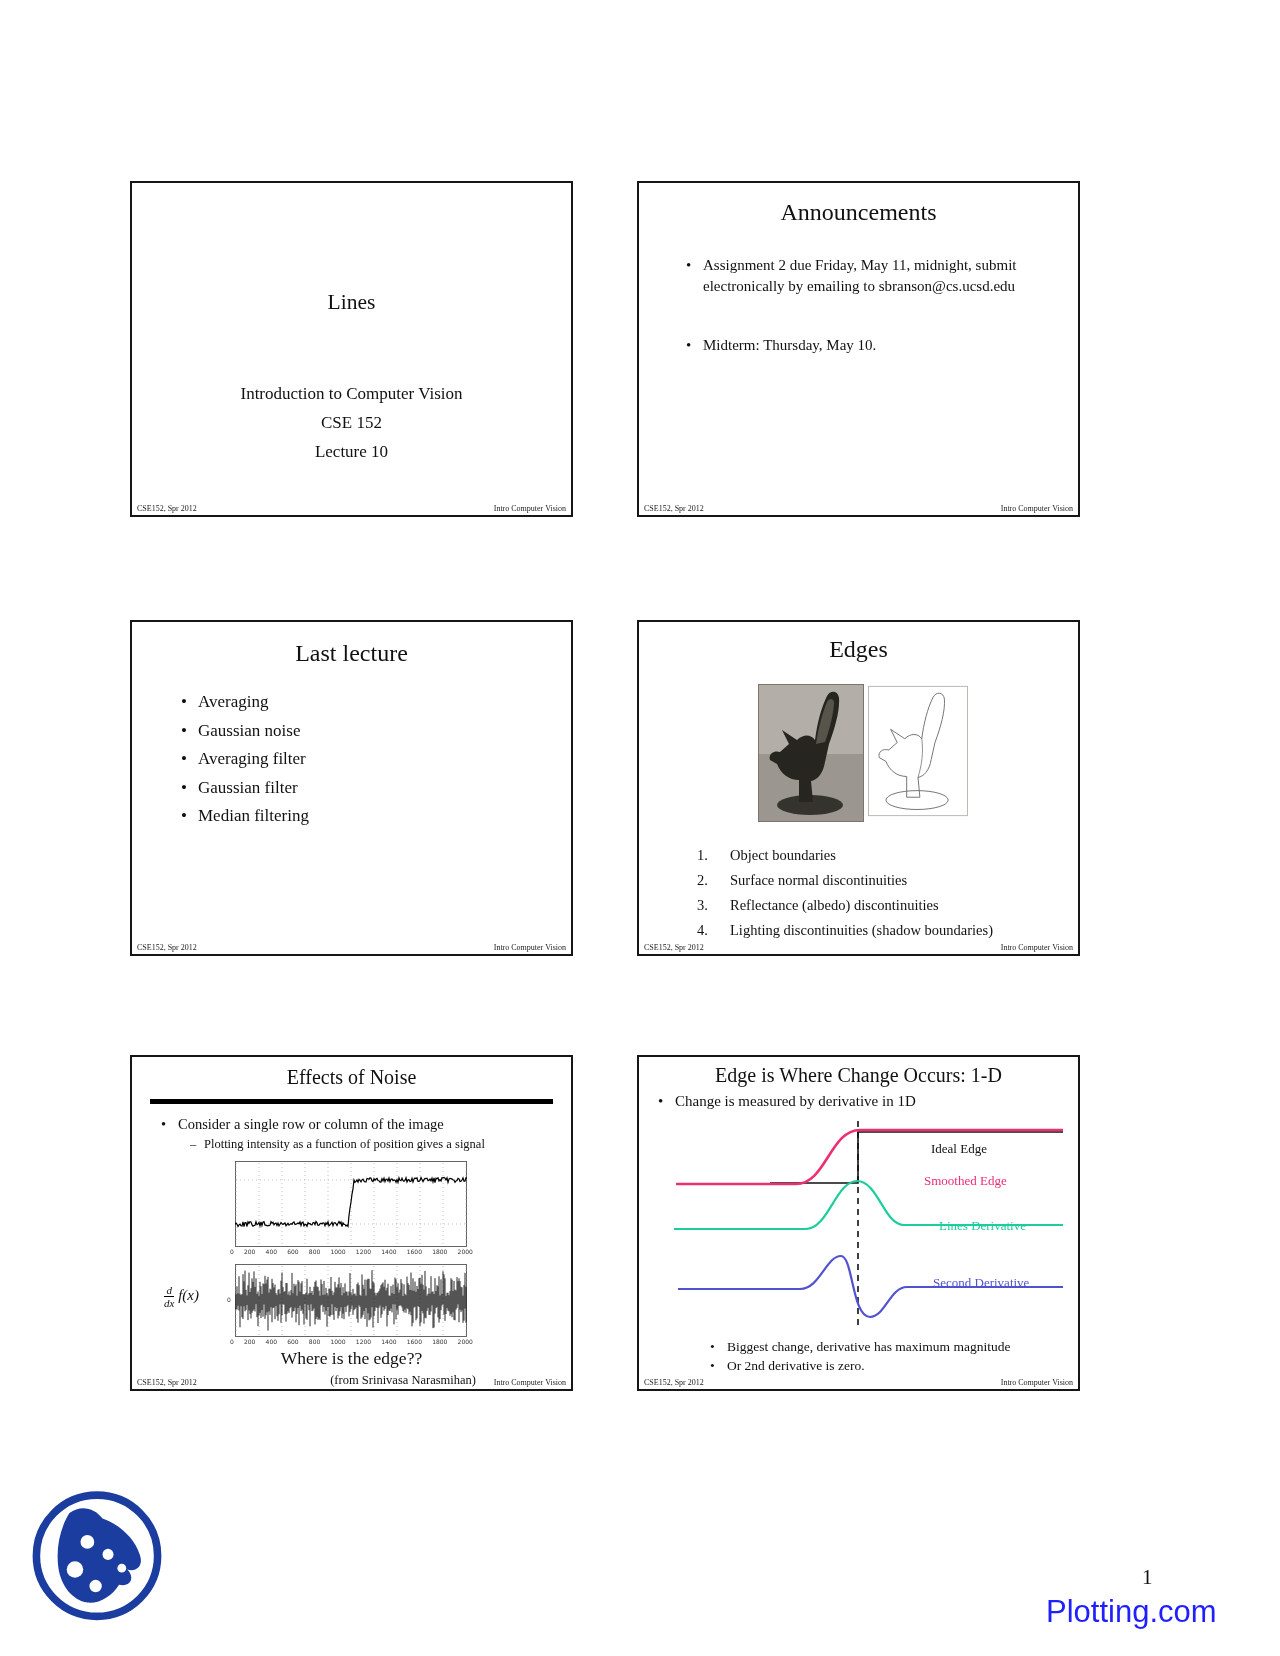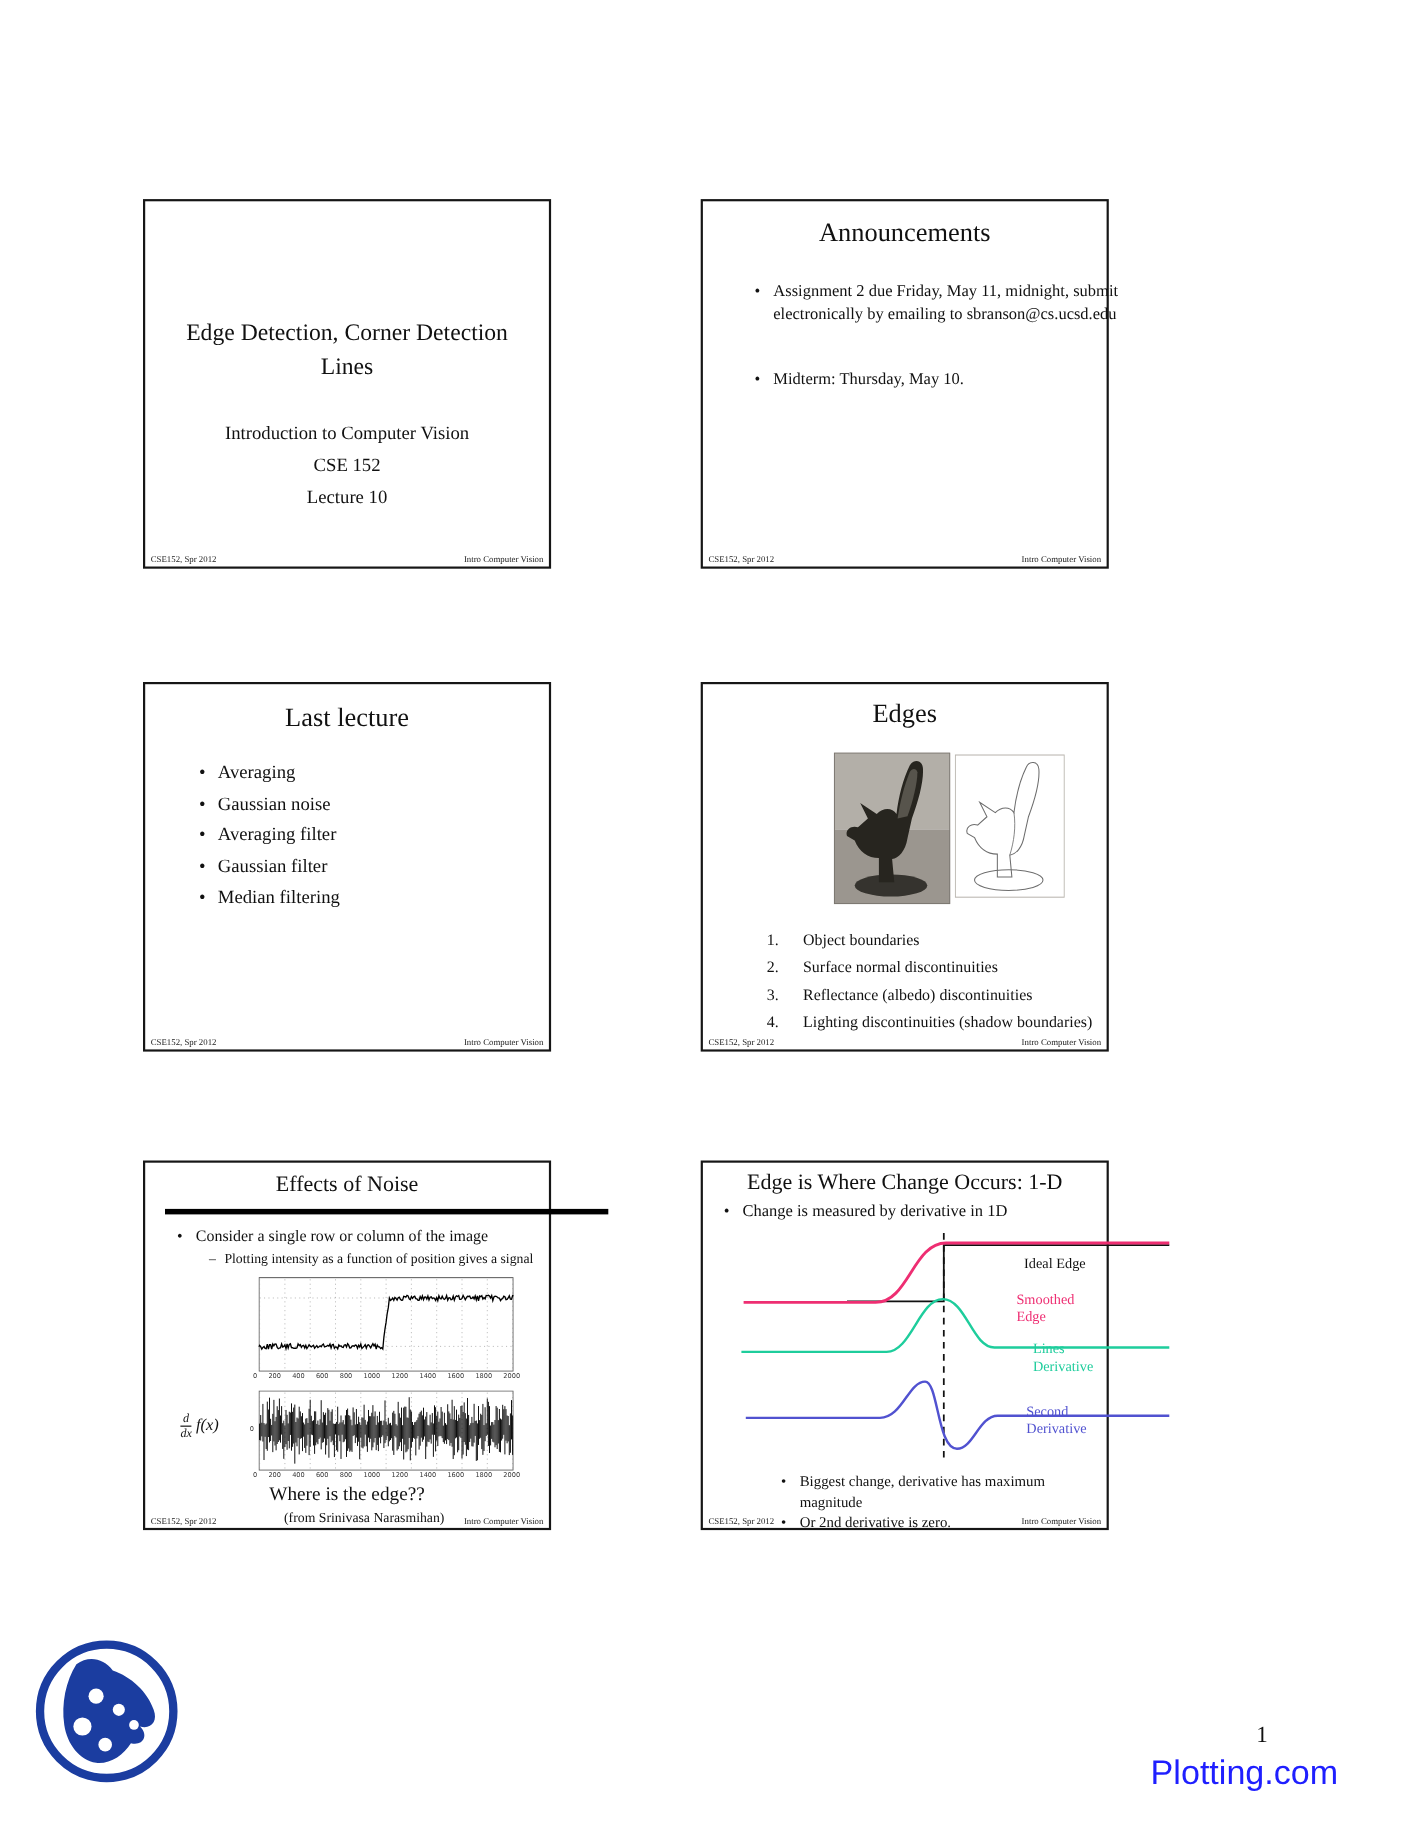--- a/index.html
+++ b/index.html
@@ -1,21 +1,21 @@
 <!DOCTYPE html>
 <html><head>
 <meta charset="utf-8">
 <style>
   html,body{margin:0;padding:0;}
   body{
     width:1280px;height:1656px;position:relative;background:#ffffff;
     font-family:"Liberation Serif", serif;color:#111;overflow:hidden;
   }
   .slide{
-    position:absolute;width:371px;height:336px;background:#fff;
+    position:absolute;width:443px;height:336px;background:#fff;
     border:2px solid #161616;box-sizing:border-box;
   }
   #s1{left:130px;top:181px}
   #s2{left:637px;top:181px}
   #s3{left:130px;top:620px}
   #s4{left:637px;top:620px}
   #s5{left:130px;top:1055px}
   #s6{left:637px;top:1055px}
 
   .sfoot-l{position:absolute;left:5px;bottom:2px;font-size:8px;color:#222;}
@@ -83,21 +83,20 @@
   .logo{position:absolute;left:28px;top:1480px;}
   .brand{position:absolute;left:1046px;top:1594px;font-family:"Liberation Sans",sans-serif;
          font-size:31px;}
   .pagenum{position:absolute;left:1142px;top:1565px;font-size:21px;color:#111;}
 </style>
 </head>
 <body>
 
 <div class="slide" id="s1">
   <div class="ctitle s1-title">
-    <div>Edge Detection, Corner Detection</div>
     <div>Lines</div>
   </div>
   <div class="ctitle s1-sub">
     <div>Introduction to Computer Vision</div>
     <div>CSE 152</div>
     <div>Lecture 10</div>
   </div>
   <div class="sfoot-l">CSE152, Spr 2012</div>
   <div class="sfoot-r">Intro Computer Vision</div>
 </div>

